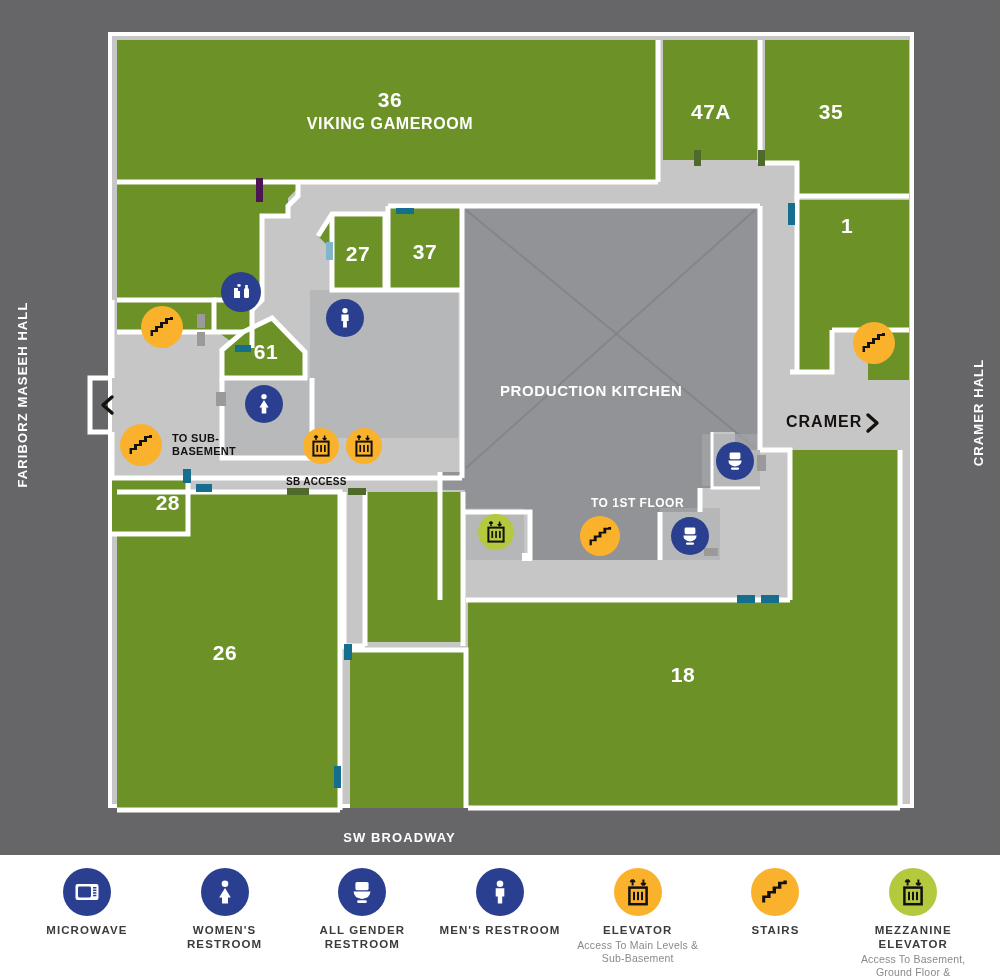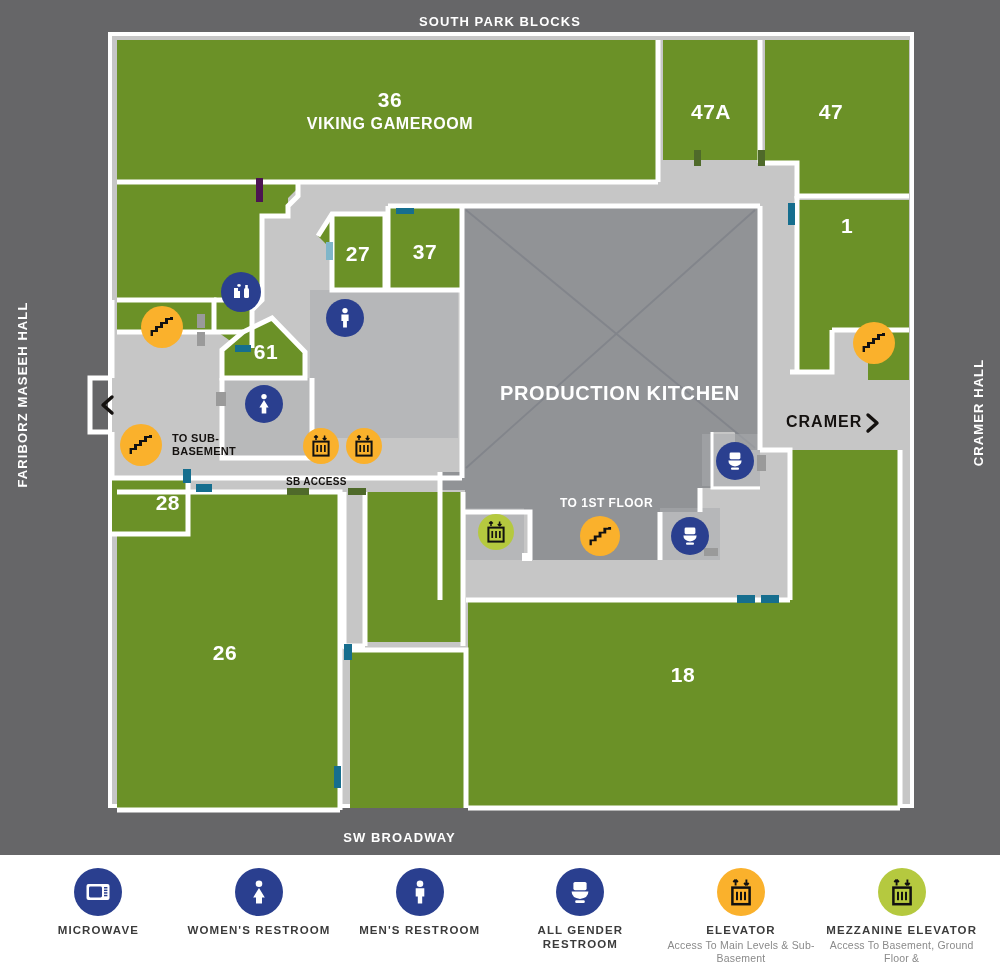--- a/index.html
+++ b/index.html
@@ -75,21 +75,21 @@
   }
   .room-name {
     font-size: 16px;
     letter-spacing: 0.6px;
     margin-top: 3px;
   }
   .kitchen-name {
     position: absolute;
     color: #ffffff;
     font-weight: bold;
-    font-size: 20px;
+    font-size: 15px;
     letter-spacing: 0.6px;
     white-space: nowrap;
   }
   .dark-label {
     position: absolute;
     color: #14110f;
     font-weight: bold;
     font-size: 11px;
     letter-spacing: 0.3px;
     white-space: nowrap;
@@ -103,20 +103,21 @@
     letter-spacing: 1px;
     white-space: nowrap;
   }
   .white-label {
     position: absolute;
     color: #ffffff;
     font-weight: bold;
     font-size: 12px;
     letter-spacing: 0.5px;
     white-space: nowrap;
+    margin-left: 31px;
   }
   
   .map-icon {
     position: absolute;
     border-radius: 50%;
     display: flex;
     align-items: center;
     justify-content: center;
   }
   .icon-blue { background: #2a3f8f; }
@@ -304,33 +305,32 @@
         <rect x="344" y="644" width="8" height="16" fill="#166e8e"></rect>
         <rect x="334" y="766" width="7" height="22" fill="#166e8e"></rect>
         <rect x="737" y="595" width="18" height="8" fill="#166e8e"></rect>
         <rect x="761" y="595" width="18" height="8" fill="#166e8e"></rect>
         <rect x="757" y="455" width="9" height="16" fill="#9a9a9a"></rect>
         <rect x="704" y="548" width="14" height="8" fill="#9a9a9a"></rect>
         <rect x="522" y="553" width="10" height="8" fill="#ffffff"></rect>
       </g>
     </svg>
 
-    <div class="street-label" id="street-north">SOUTH PARK BLOCKS</div>
     <div class="street-label" id="street-south">SW BROADWAY</div>
     <div class="street-label" id="street-west">FARIBORZ MASEEH HALL</div>
     <div class="street-label" id="street-east">CRAMER HALL</div>
 
     <div class="room-label" style="left:305px; top:88px; width:170px;">
       <div class="room-num">36</div>
       <div class="room-name">VIKING GAMEROOM</div>
     </div>
 
     <div class="room-label room-num" style="left:666px; top:100px; width:90px;">47A</div>
 
-    <div class="room-label room-num" style="left:786px; top:100px; width:90px;">47</div>
+    <div class="room-label room-num" style="left:786px; top:100px; width:90px;">35</div>
 
     <div class="room-label room-num" style="left:802px; top:214px; width:90px;">1</div>
 
     <div class="room-label room-num" style="left:330px; top:242px; width:56px;">27</div>
 
     <div class="room-label room-num" style="left:392px; top:240px; width:66px;">37</div>
 
     <div class="room-label room-num" style="left:238px; top:340px; width:56px;">61</div>
 
     <div class="room-label room-num" style="left:122px; top:491px; width:58px;text-align:right;">28</div>
@@ -475,53 +475,61 @@
           <circle cx="15" cy="6.8" r="3.3" fill="#fff"></circle>
           <path d="M15 11 L20.8 20.4 L18 20.4 L18 26.4 L12 26.4 L12 20.4 L9.2 20.4 Z" fill="#fff"></path>
         </svg>
       </div>
       <div class="legend-title">WOMEN'S RESTROOM</div>
     </div>
 
     <div class="legend-item">
       <div class="legend-badge" style="background:#2a3f8f;">
         <svg width="30" height="30" viewBox="0 0 30 30">
-          <circle cx="15" cy="6.8" r="3.3" fill="#fff"></circle>
-          <path d="M10.7 11.2 L19.3 11.2 L19.3 19.4 L17.2 19.4 L17.2 26.4 L12.8 26.4 L12.8 19.4 L10.7 19.4 Z" fill="#fff"></path>
-        </svg>
-      </div>
-      <div class="legend-title">MEN'S RESTROOM</div>
-    </div>
-
-    <div class="legend-item">
-      <div class="legend-badge" style="background:#2a3f8f;">
-        <svg width="30" height="30" viewBox="0 0 30 30">
           <rect x="8.4" y="5" width="13.2" height="8.2" rx="1.6" fill="#fff"></rect>
           <path d="M6.6 14.6 L23.4 14.6 Q23.4 21 15 22 Q6.6 21 6.6 14.6 Z" fill="#fff"></path>
           <rect x="10.2" y="23.2" width="9.6" height="2.8" rx="1.2" fill="#fff"></rect>
         </svg>
       </div>
       <div class="legend-title">ALL GENDER RESTROOM</div>
+    </div>
+
+    <div class="legend-item">
+      <div class="legend-badge" style="background:#2a3f8f;">
+        <svg width="30" height="30" viewBox="0 0 30 30">
+          <circle cx="15" cy="6.8" r="3.3" fill="#fff"></circle>
+          <path d="M10.7 11.2 L19.3 11.2 L19.3 19.4 L17.2 19.4 L17.2 26.4 L12.8 26.4 L12.8 19.4 L10.7 19.4 Z" fill="#fff"></path>
+        </svg>
+      </div>
+      <div class="legend-title">MEN'S RESTROOM</div>
     </div>
 
     <div class="legend-item">
       <div class="legend-badge" style="background:#fab12c;">
         <svg width="30" height="30" viewBox="0 0 30 30">
           <path d="M9.6 2.6 L9.6 8.4 M9.6 2.6 L7.3 5 M9.6 2.6 L11.9 5" stroke="#111" stroke-width="1.9" fill="none"></path>
           <path d="M20.4 8.4 L20.4 2.6 M20.4 8.4 L18.1 6 M20.4 8.4 L22.7 6" stroke="#111" stroke-width="1.9" fill="none"></path>
           <rect x="6.4" y="10.6" width="17.2" height="16.6" fill="none" stroke="#111" stroke-width="2.5"></rect>
           <rect x="10" y="14.8" width="2" height="8.4" fill="#111"></rect>
           <rect x="14" y="14.8" width="2" height="8.4" fill="#111"></rect>
           <rect x="18" y="14.8" width="2" height="8.4" fill="#111"></rect>
         </svg>
       </div>
       <div class="legend-title">ELEVATOR</div>
       <div class="legend-sub">Access To Main Levels &amp; Sub-Basement</div>
     </div>
 
+    <div class="legend-item">
+      <div class="legend-badge" style="background:#fab12c;">
+        <svg width="30" height="30" viewBox="0 0 30 30">
+          <path d="M4 25 L4 20.4 L9.4 20.4 L9.4 15.8 L14.8 15.8 L14.8 11.2 L20.2 11.2 L20.2 6.6 L25.6 6.6 L25.6 3 L22.2 3 L22.2 4.2 L16.8 4.2 L16.8 8.8 L11.4 8.8 L11.4 13.4 L6 13.4 L6 18 L1 18 L1 25 Z" fill="#111" transform="translate(1.2,0.6)"></path>
+        </svg>
+      </div>
+      <div class="legend-title">STAIRS</div>
+    </div>
 
     <div class="legend-item">
       <div class="legend-badge" style="background:#b5c93f;">
         <svg width="30" height="30" viewBox="0 0 30 30">
           <path d="M9.6 2.6 L9.6 8.4 M9.6 2.6 L7.3 5 M9.6 2.6 L11.9 5" stroke="#111" stroke-width="1.9" fill="none"></path>
           <path d="M20.4 8.4 L20.4 2.6 M20.4 8.4 L18.1 6 M20.4 8.4 L22.7 6" stroke="#111" stroke-width="1.9" fill="none"></path>
           <rect x="6.4" y="10.6" width="17.2" height="16.6" fill="none" stroke="#111" stroke-width="2.5"></rect>
           <rect x="10" y="14.8" width="2" height="8.4" fill="#111"></rect>
           <rect x="14" y="14.8" width="2" height="8.4" fill="#111"></rect>
           <rect x="18" y="14.8" width="2" height="8.4" fill="#111"></rect>

